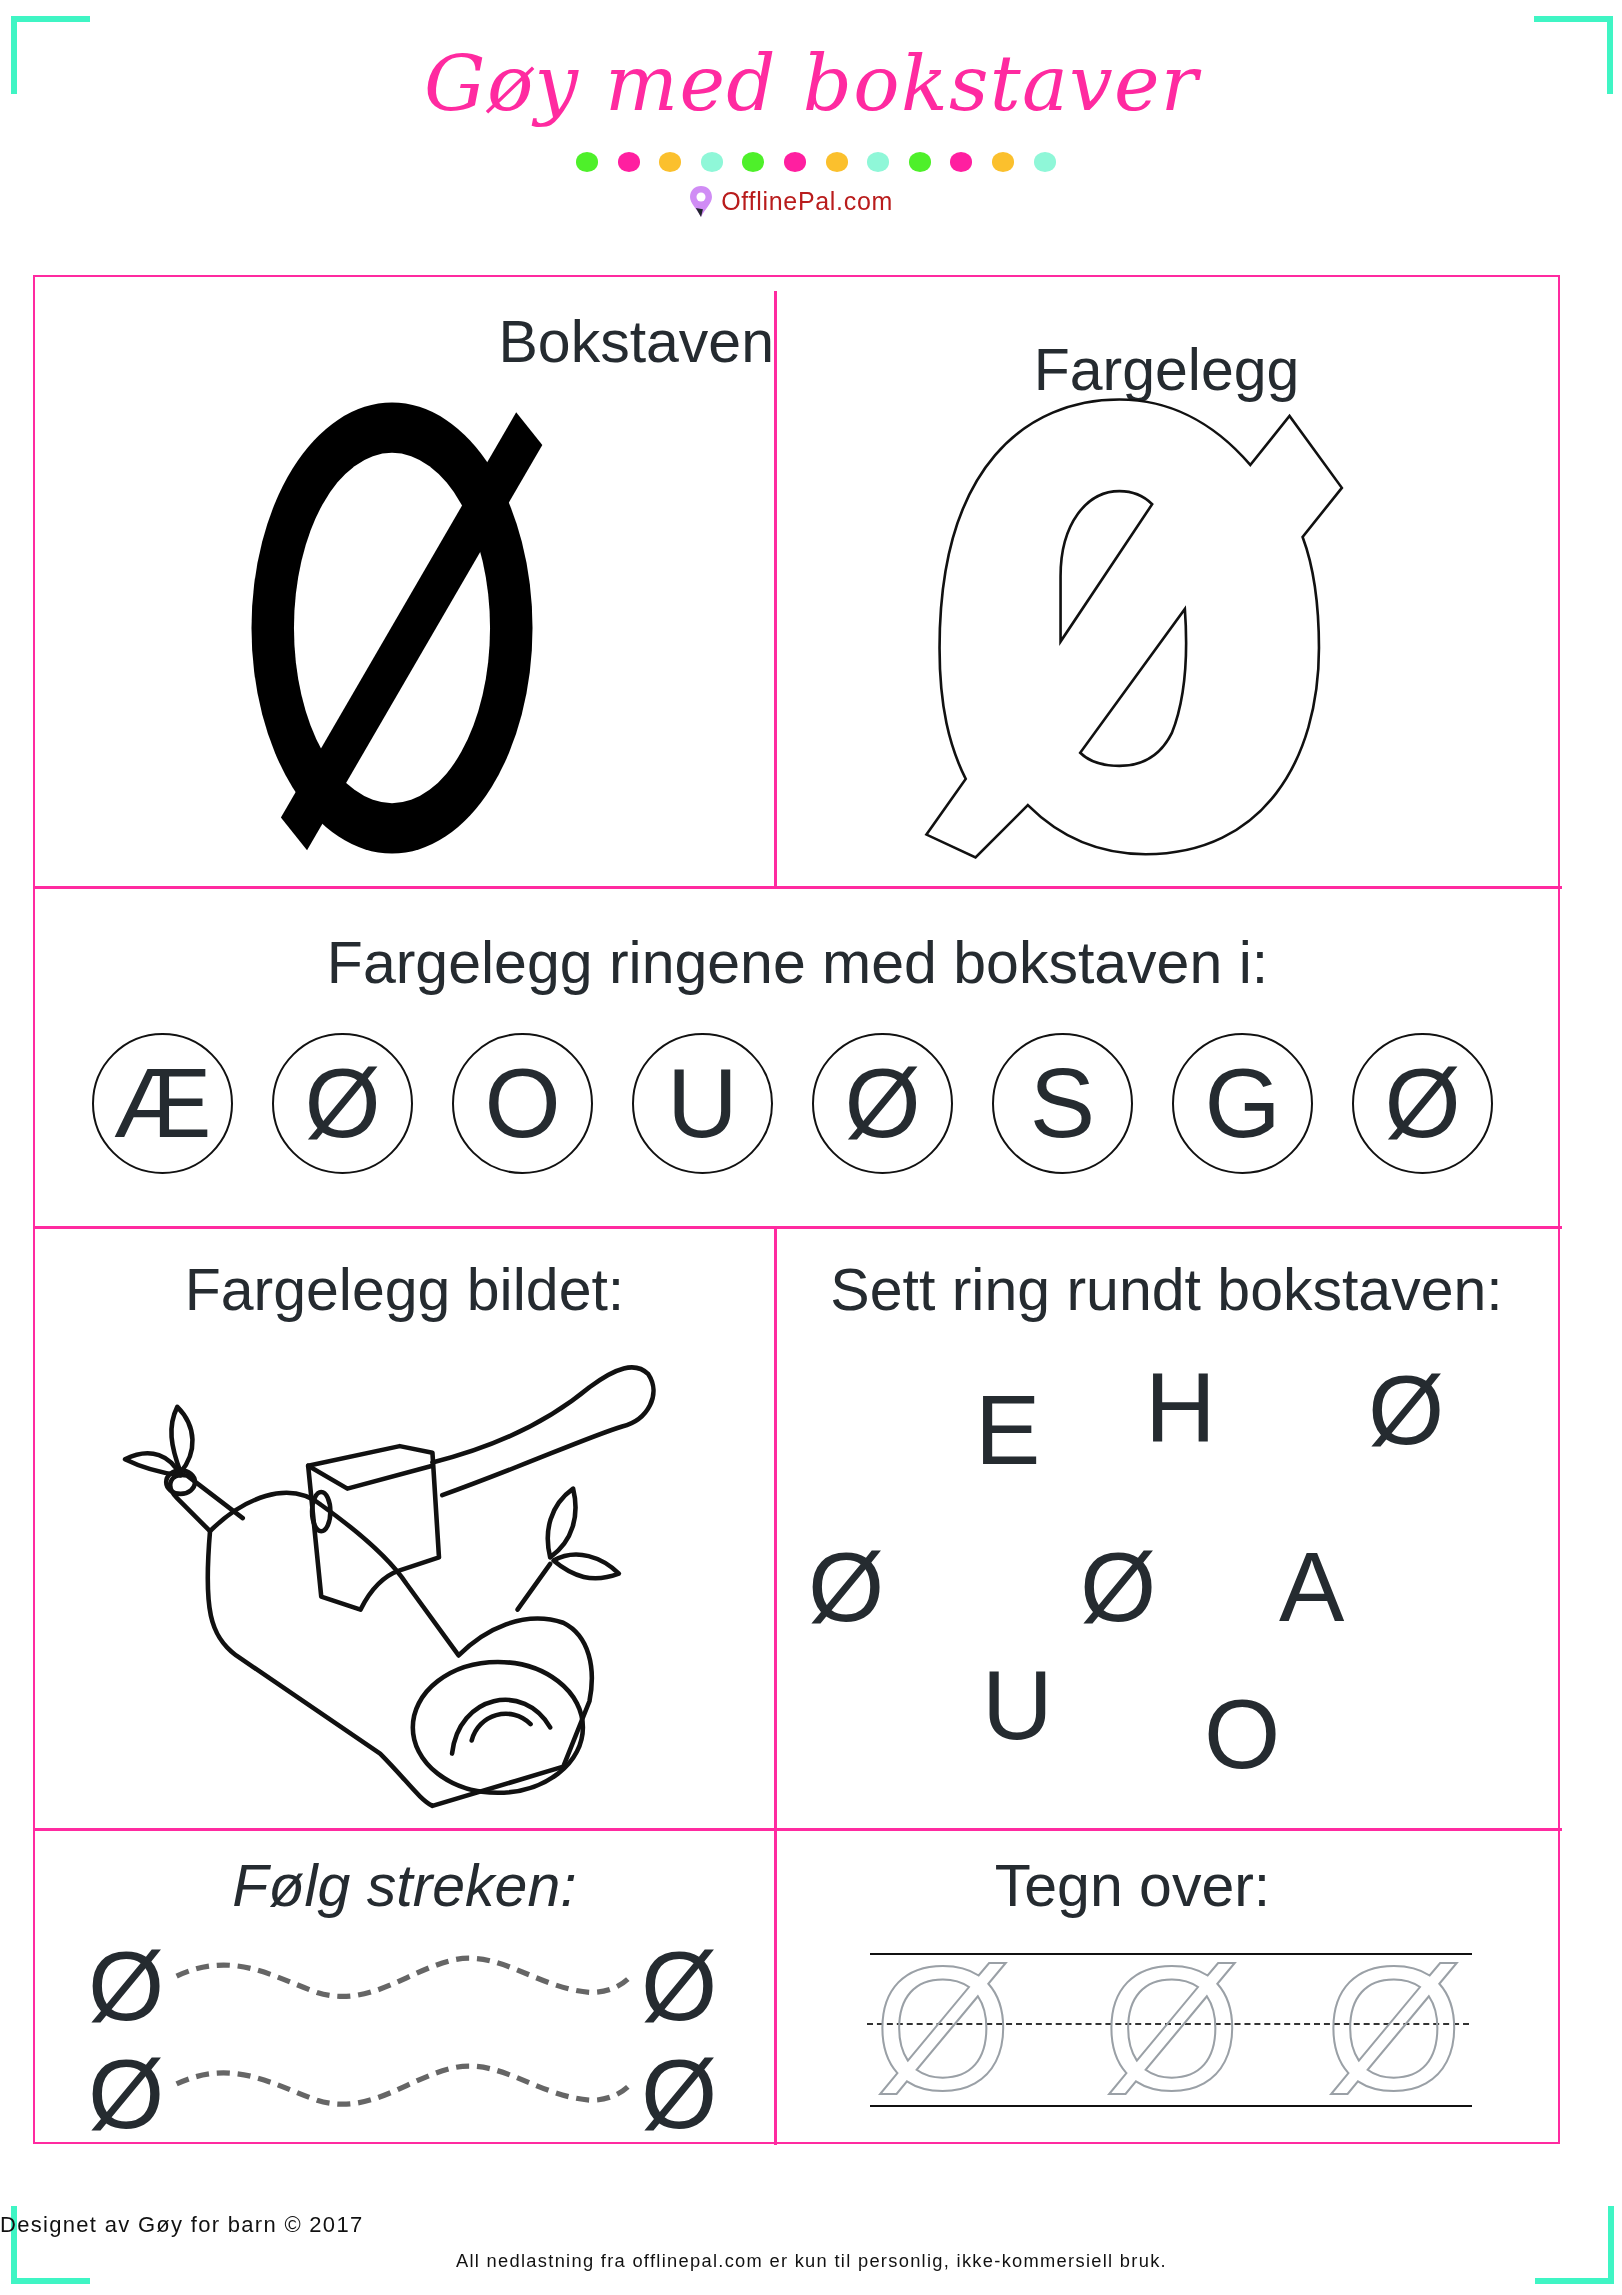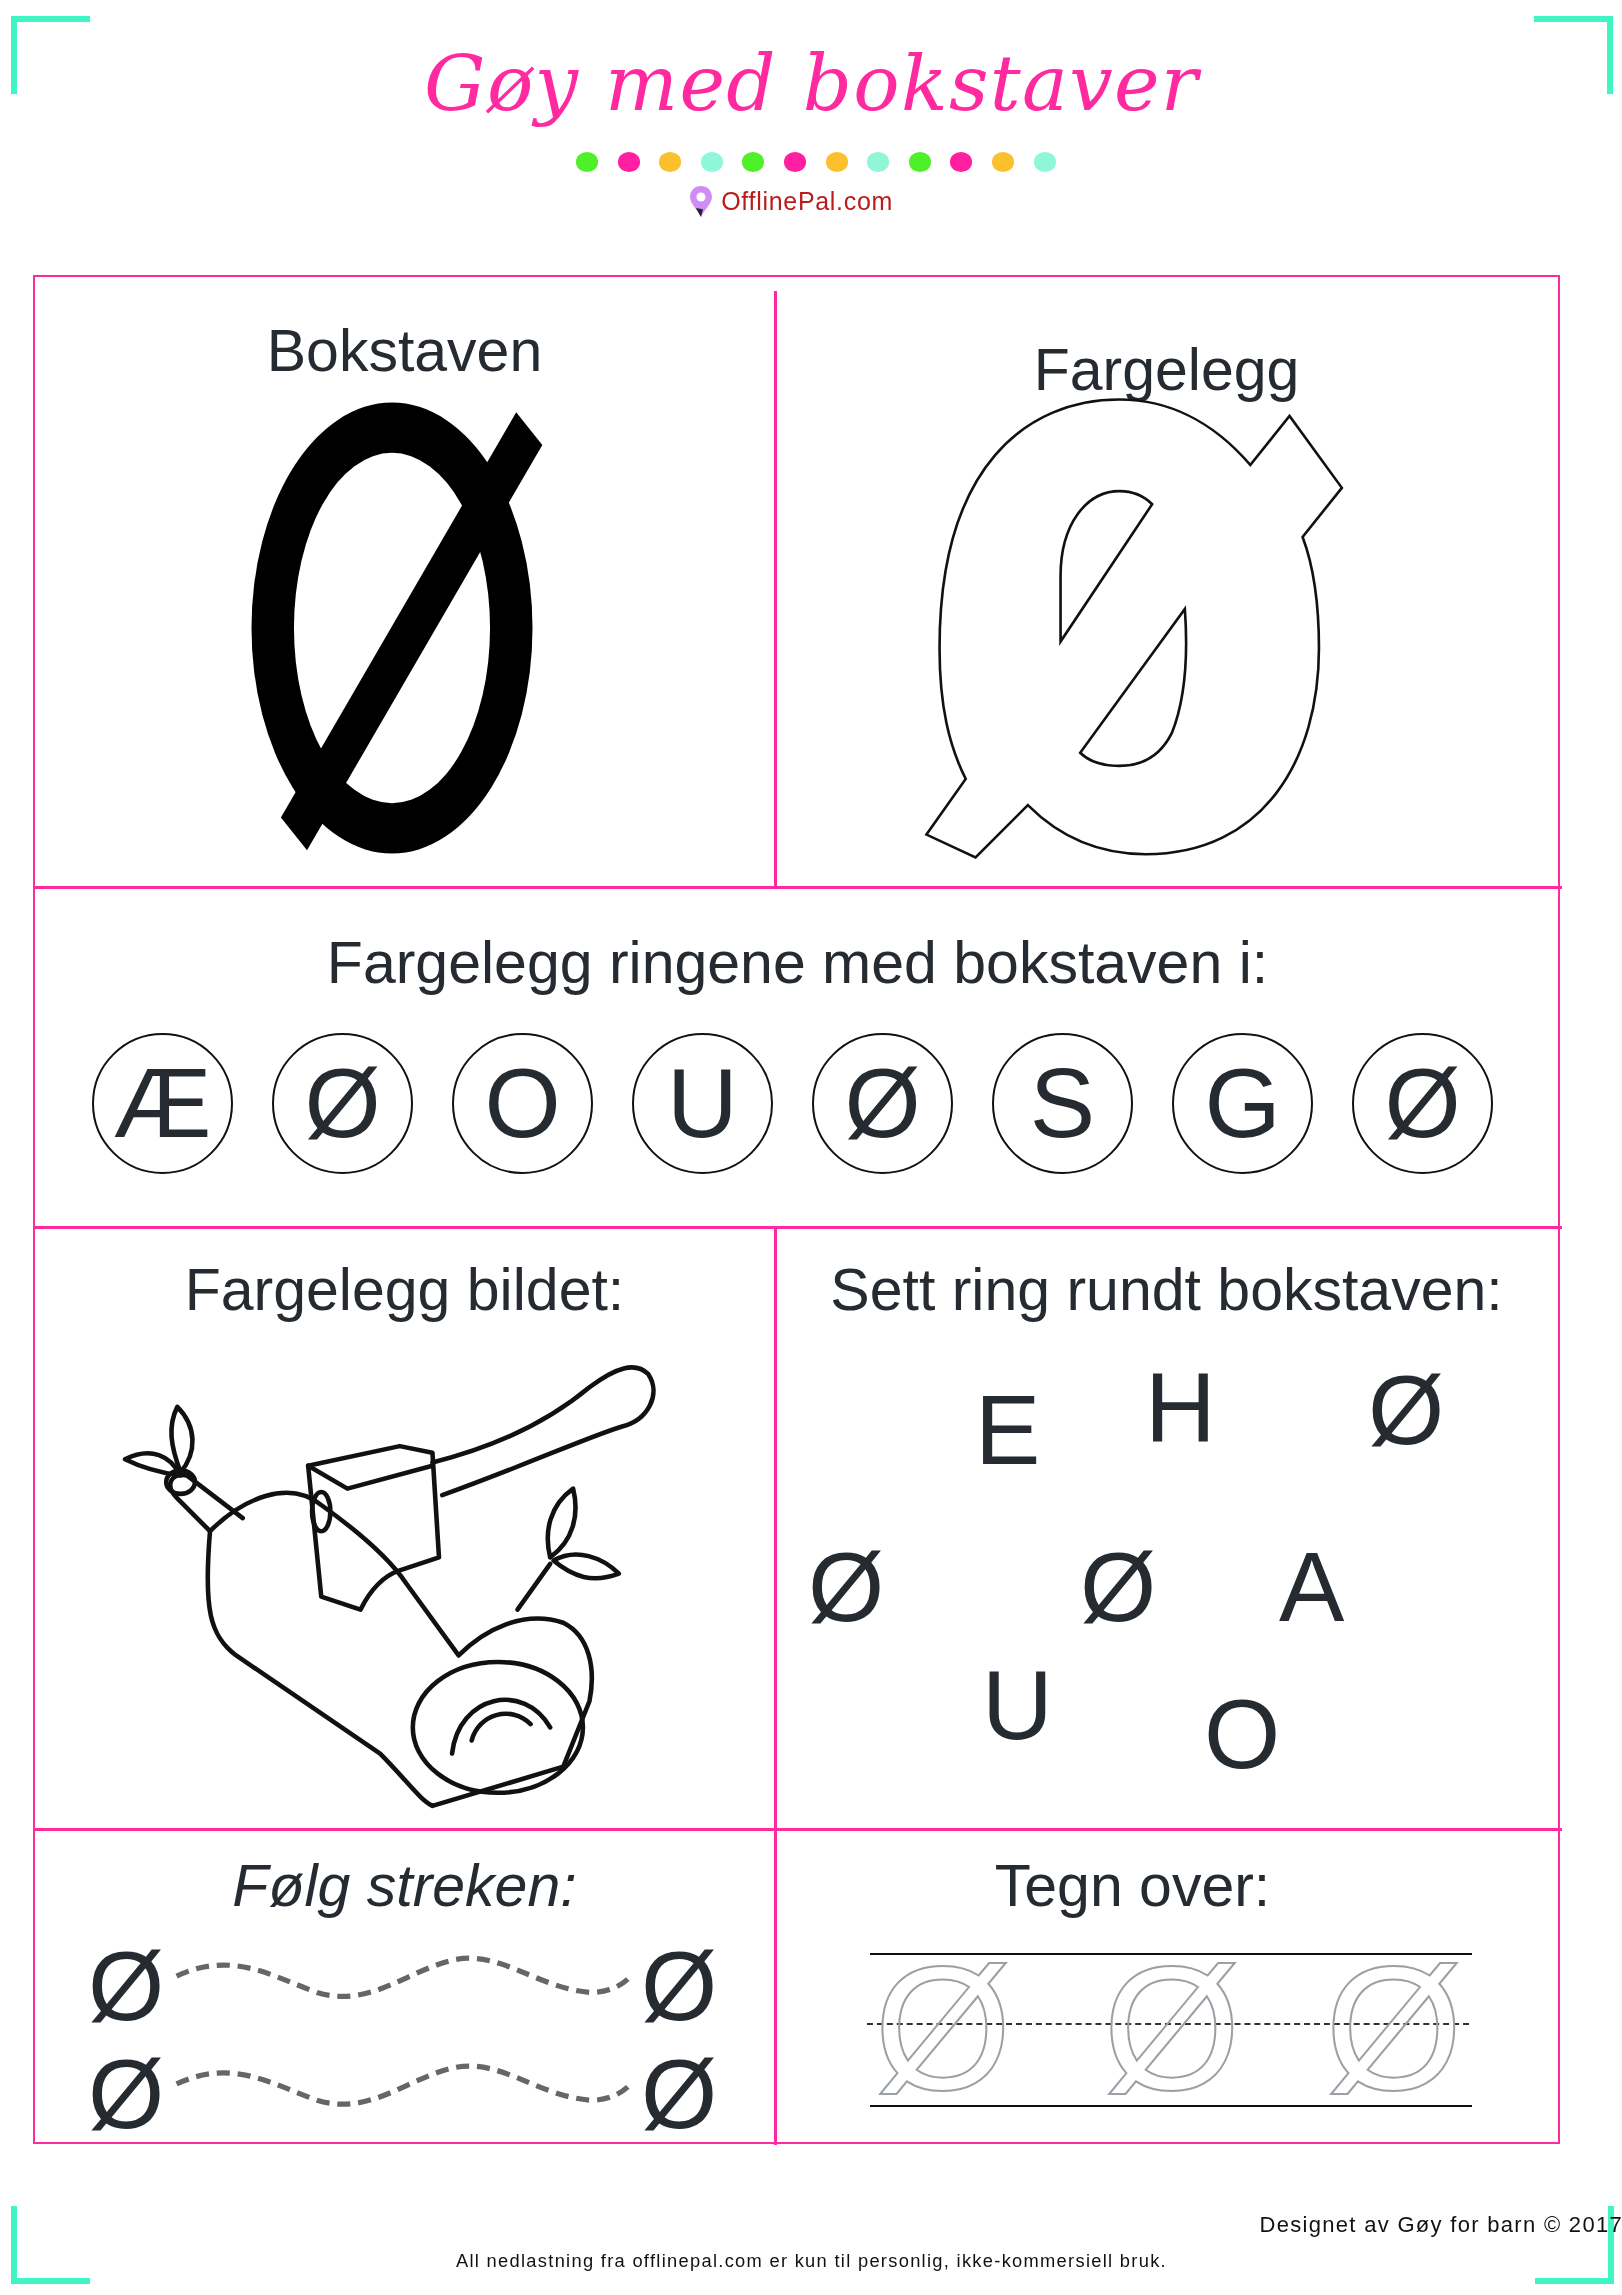--- a/index.html
+++ b/index.html
@@ -21,21 +21,21 @@
 
   .frame { left:33px; top:275px; width:1523px; height:1865px; border:2.6px solid #ff2aa0; }
   .hline { position:absolute; height:3.3px; background:#ff2aa0; left:33px; width:1529px; }
   .vline { position:absolute; width:3.3px; background:#ff2aa0; left:774px; }
 
   .heading { position:absolute; text-align:center; font-size:59px; color:#252b30; }
   .ring-row { position:absolute; left:92px; top:1033px; display:flex; gap:39px; }
   .ring { width:137px; height:137px; border:2px solid #111; border-radius:50%;
           display:flex; align-items:center; justify-content:center; font-size:98px; color:#252b30; }
   .scatter { position:absolute; font-size:98px; color:#252b30; line-height:1; }
-  .footer1 { position:absolute; left:0; width:1623px; top:2212px; text-align:right; font-size:22px; color:#111; letter-spacing:1.3px; }
+  .footer1 { position:absolute; left:0; width:1623px; top:2212px; text-align:left; font-size:22px; color:#111; letter-spacing:1.3px; }
   .footer2 { position:absolute; left:0; width:1623px; top:2250px; text-align:center; font-size:18.3px; color:#111; letter-spacing:1.3px; }
   .trace-letter { position:absolute; font-size:98px; color:#252b30; line-height:1; }
   .trace-guide { position:absolute; font-size:177px; line-height:1; color:transparent;
                  -webkit-text-stroke:2px #9aa0a6; }
 </style>
 </head>
 <body>
 
 <div class="corner tl"></div>
 <div class="corner tr"></div>
@@ -66,21 +66,21 @@
   <span class="brand-text">OfflinePal.com</span>
 </div>
 
 <div class="abs frame"></div>
 <div class="hline" style="top:886px"></div>
 <div class="hline" style="top:1226px"></div>
 <div class="hline" style="top:1828px"></div>
 <div class="vline" style="top:291px; height:595px"></div>
 <div class="vline" style="top:1229px; height:916px"></div>
 
-<div class="heading" style="left:35px; width:739px; top:317px;">Bokstaven</div>
+<div class="heading" style="left:35px; width:739px; top:308px;text-align:right;">Bokstaven</div>
 <div style="position:absolute; left:209px; top:399px;">
   <svg width="366" height="458" viewBox="0 0 560 700">
     <ellipse cx="280" cy="350" rx="215" ry="345" fill="#000"></ellipse>
     <ellipse cx="280" cy="350" rx="150" ry="268" fill="#fff"></ellipse>
     <polygon points="470,20 510,70 150,690 110,640" fill="#000"></polygon>
   </svg>
 </div>
 
 <div class="heading" style="left:777px; width:779px; top:308px;margin-top:28px;">Fargelegg</div>
 <div style="position:absolute; left:923px; top:393px;">

